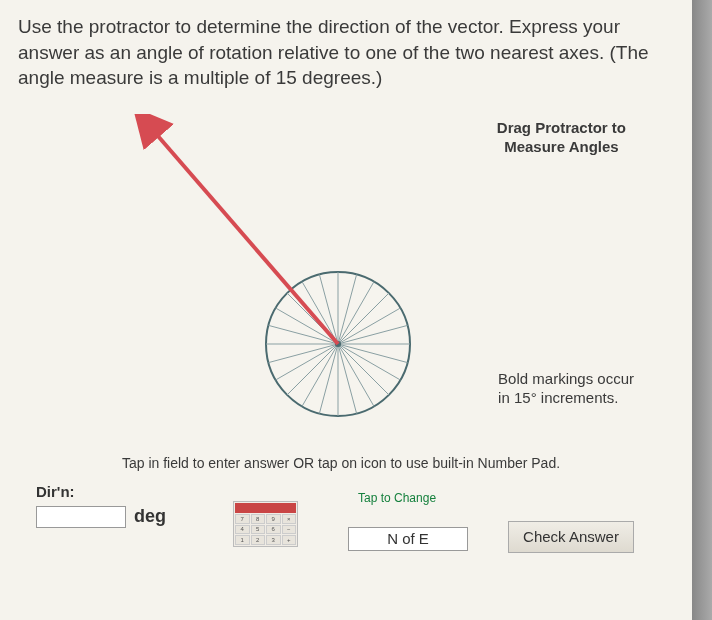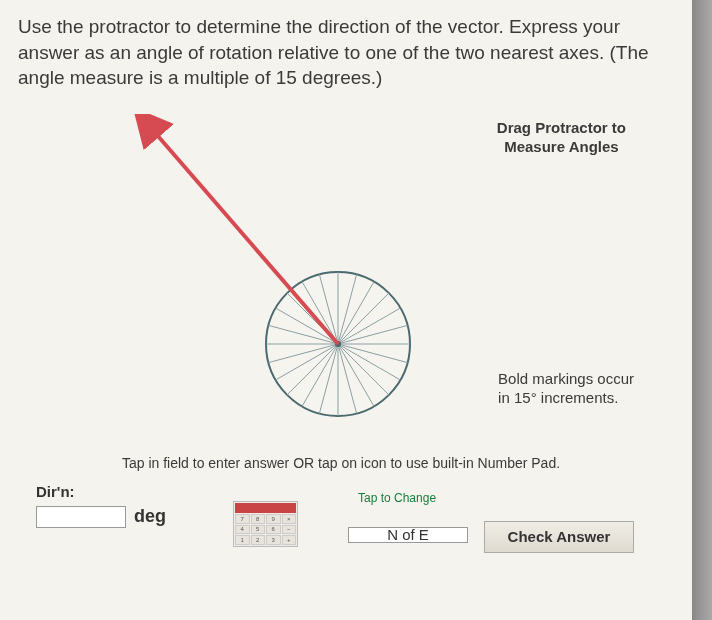--- a/index.html
+++ b/index.html
@@ -142,39 +142,39 @@
       left: 340px;
       top: 8px;
       font-size: 12px;
       color: #15803d;
     }
     .direction-selector {
       position: absolute;
       left: 330px;
       top: 44px;
       width: 120px;
-      height: 16px;
+      height: 24px;
       border: 1px solid #999;
       background: #fff;
       display: flex;
       align-items: center;
       justify-content: center;
       font-size: 15px;
       color: #333;
     }
     .check-btn {
       position: absolute;
       right: 30px;
       top: 38px;
-      width: 150px;
+      width: 126px;
       height: 32px;
       background: linear-gradient(#f0ede6, #dedad0);
       border: 1px solid #aaa;
       font-size: 15px;
-      font-weight: bold;
+      font-weight: normal;
       color: #333;
       cursor: pointer;
     }
   </style>
 </head>
 <body>
 
 <div class="right-edge"></div>
 
 <div class="content">

